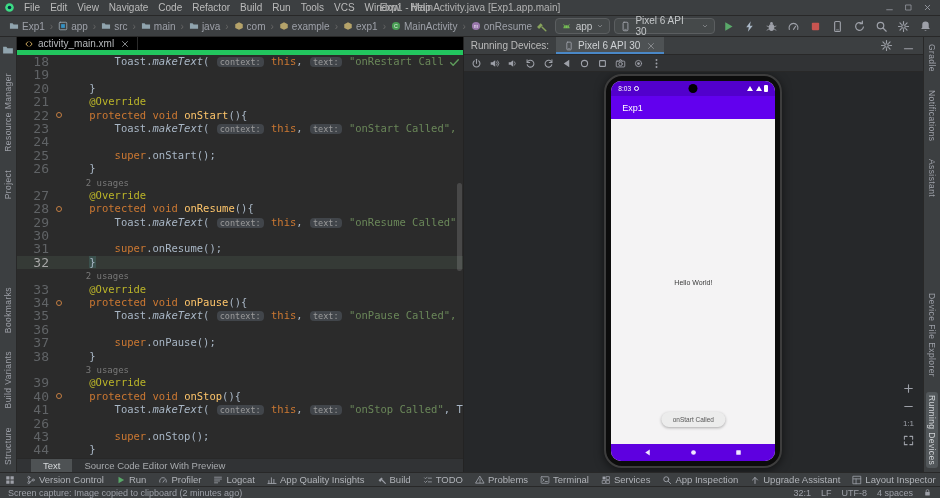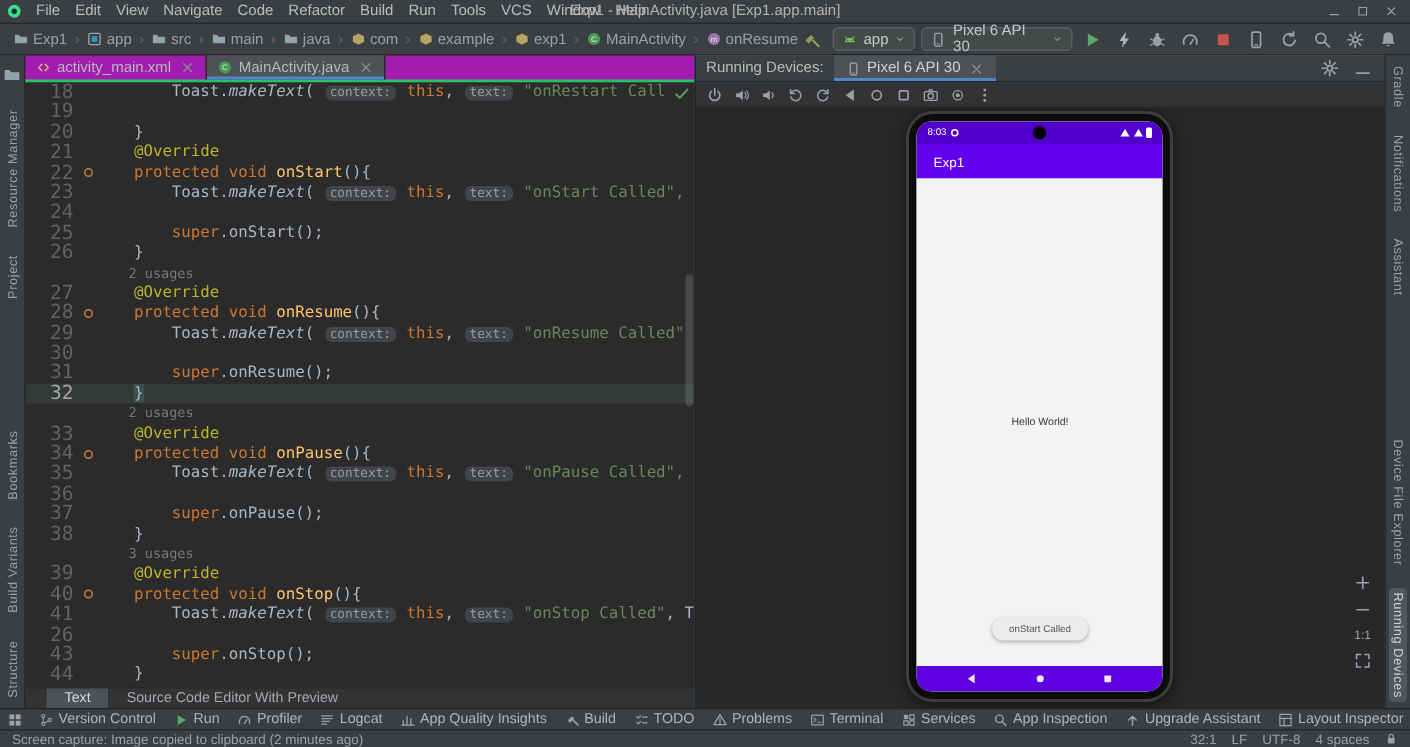--- a/index.html
+++ b/index.html
@@ -38,21 +38,21 @@
   .stripe{width:17px;background:#3c3f41;display:flex;flex-direction:column;justify-content:space-between;align-items:center;padding:4px 0;}
   .stripe.left{border-right:1px solid #282828;}
   .stripe.right{border-left:1px solid #282828;}
   .stripe-grp{display:flex;flex-direction:column;align-items:center;gap:12px;}
   .vlabel{writing-mode:vertical-rl;font-size:8.5px;color:#9da0a8;letter-spacing:.4px;padding:3px 1px;border-radius:3px;white-space:nowrap;}
   .vlabel.flip{transform:rotate(180deg);}
   .vlabel.active{background:#52575a;color:#d0d3d6;}
   .stripe .icn{width:12px;height:12px;}
 
   .editor-col{flex:0 0 319px;display:flex;flex-direction:column;background:#2b2b2b;}
-  .etabs{height:18px;background:#a21caf;border-bottom:2px solid #22c55e;display:flex;align-items:stretch;}
+  .etabs{height:18px;background:#000000;border-bottom:5px solid #22c55e;display:flex;align-items:stretch;}
   .etab{display:inline-flex;align-items:center;gap:4px;padding:0 7px;border-right:1px solid #2b2b2b;color:#b6b9bc;white-space:nowrap;}
   .etab .icn{width:10px;height:10px;}
   .etab.active{background:#4e5254;box-shadow:inset 0 -2px 0 #4A88C7;}
   .tab-close{width:9px;height:9px;color:#8a8d90;margin-left:2px;}
 
   .editor{flex:1;position:relative;overflow:hidden;background:#2b2b2b;}
   .crow{display:flex;height:13.4px;line-height:13.4px;font-family:"DejaVu Sans Mono",monospace;font-size:10.5px;}
   .crow.current{background:#353a36;}
   .gut{width:36px;flex:none;text-align:right;padding-right:4px;color:#606366;font-size:13px;}
   .crow.current .gut{color:#a6a6a6;}
@@ -65,21 +65,21 @@
   .tk-b{background:#3b514d;color:#a9b7c6;}
   .tk-u{color:#787878;font-size:9px;}
   .insp{position:absolute;top:2px;right:3px;width:11px;height:11px;color:#5f9e5c;}
   .vsb{position:absolute;right:1px;top:128px;width:5px;height:88px;background:rgba(169,169,169,.24);border-radius:3px;}
 
   .btabs{height:14px;background:#313335;border-top:1px solid #282828;display:flex;align-items:center;padding-left:14px;font-size:9.5px;}
   .btab{padding:0 12px;height:100%;display:inline-flex;align-items:center;color:#a7aaad;white-space:nowrap;}
   .btab.active{background:#4e5254;color:#d6d9db;}
 
   
-  .device-col{flex:1;display:flex;flex-direction:column;border-left:1px solid #232323;background:#3b82f6;}
+  .device-col{flex:1;display:flex;flex-direction:column;border-left:1px solid #232323;background:#15803d;}
   .dev-header{height:18px;background:#3c3f41;border-bottom:1px solid #282828;display:flex;align-items:center;padding-left:7px;gap:7px;}
   .dev-label{color:#bbbbbb;white-space:nowrap;}
   .dev-tab{display:inline-flex;align-items:center;gap:4px;height:100%;padding:0 8px;background:#4e5254;box-shadow:inset 0 -2px 0 #4A88C7;color:#cfd2d5;}
   .dev-tab .icn{width:10px;height:10px;}
   .dev-header-actions{margin-left:auto;display:flex;gap:4px;padding-right:6px;}
   .dev-toolbar{height:17px;background:#313335;border-bottom:1px solid #282828;display:flex;align-items:center;gap:2px;padding:0 5px;}
   .dev-toolbar .tbtn{width:16px;height:15px;}
   .dev-toolbar .icn{width:11px;height:11px;}
   .dev-view{position:relative;flex:1;background:#26282a;overflow:hidden;}
 
@@ -416,34 +416,20 @@
                 <path d="M6.2 4.5L3 8l3.2 3.5M9.8 4.5L13 8l-3.2 3.5" fill="none" stroke="#E8BF6A" stroke-width="1.4"></path>
               </svg>
             </span>
             <span>activity_main.xml</span>
             <span class="icn tab-close ic-close">
               <svg viewBox="0 0 16 16">
                 <path d="M4 4l8 8M12 4l-8 8" stroke="currentColor" stroke-width="1.5"></path>
               </svg>
             </span>
           </div>
-          <div class="etab active">
-            <span class="icn ic-class">
-              <svg viewBox="0 0 16 16">
-                <circle cx="8" cy="8" r="6.5" fill="#499C54"></circle>
-                <text x="8" y="11" font-size="8.5" text-anchor="middle" fill="#dff1e0" font-family="Liberation Sans, sans-serif">C</text>
-              </svg>
-            </span>
-            <span>MainActivity.java</span>
-            <span class="icn tab-close ic-close">
-              <svg viewBox="0 0 16 16">
-                <path d="M4 4l8 8M12 4l-8 8" stroke="currentColor" stroke-width="1.5"></path>
-              </svg>
-            </span>
-          </div>
         </div>
       <div class="editor">
         <div id="code-lines">
             <div class="crow">
               <span class="gut">18</span>
               <span class="gico"></span>
               <span class="codeln"><span class="tk-p">        Toast.</span><span class="tk-i">makeText</span><span class="tk-p">( </span><span class="tk-h">context:</span><span class="tk-p"> </span><span class="tk-k">this</span><span class="tk-p">, </span><span class="tk-h">text:</span><span class="tk-p"> </span><span class="tk-s">"onRestart Call</span></span>
             </div>
             <div class="crow">
               <span class="gut">19</span>

